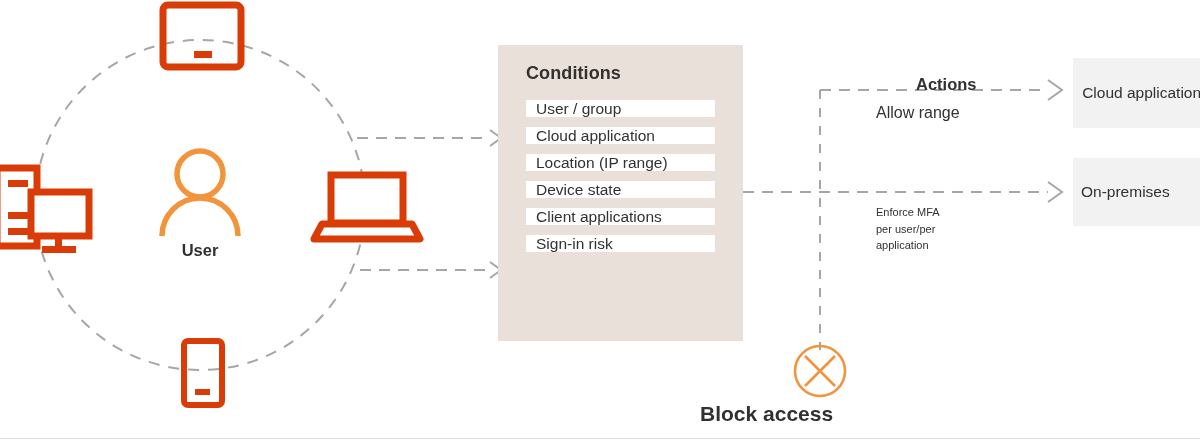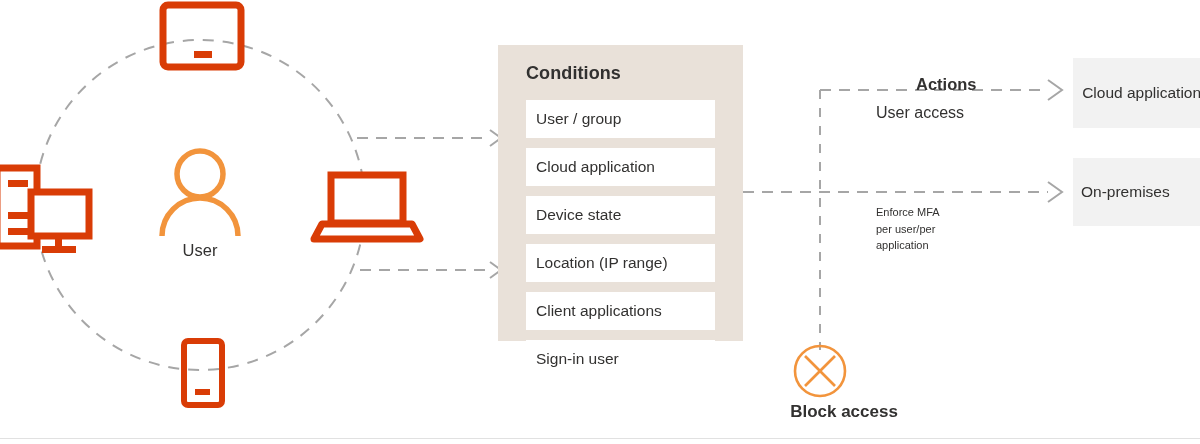--- a/index.html
+++ b/index.html
@@ -52,21 +52,21 @@
     color: #323130;
     letter-spacing: .1px;
   }
   .cond-list {
     position: absolute;
     left: 28px;
     top: 55px;
     width: 189px;
   }
   .cond-item {
-    height: 38px;
+    height: 17px;
     background: #ffffff;
     margin-bottom: 10px;
     display: flex;
     align-items: center;
     padding-left: 10px;
     box-sizing: border-box;
     font-size: 15.5px;
     color: #323130;
     white-space: nowrap;
   }
@@ -124,28 +124,27 @@
     top: 204px;
     font-size: 11px;
     line-height: 1.5;
   }
   #user-label {
     left: 0;
     top: 241px;
     width: 400px;
     text-align: center;
     font-size: 16.5px;
-    font-weight: normal;
+    font-weight: bold;
   }
   #block-label {
-    left: 724px;
+    left: 700px;
     top: 402px;
     width: 240px;
-    text-align: center;
-    font-size: 17px;
+    font-size: 21px;
     font-weight: bold;
   }
 </style>
 </head>
 <body>
 
 <div id="canvas">
 
   <svg class="layer" viewBox="0 0 1200 444" xmlns="http://www.w3.org/2000/svg">
 
@@ -208,32 +207,32 @@
       <circle cx="200" cy="174" r="23"></circle>
       <path d="M162 236 a38 38 0 0 1 76 0" stroke-linecap="butt"></path>
     </g>
   </svg>
 
   <div class="conditions-panel">
     <div class="conditions-title">Conditions</div>
     <div class="cond-list">
       <div class="cond-item">User / group</div>
       <div class="cond-item">Cloud application</div>
+      <div class="cond-item">Location (IP range)</div>
       <div class="cond-item">Device state</div>
-      <div class="cond-item">Location (IP range)</div>
       <div class="cond-item">Client applications</div>
-      <div class="cond-item">Sign-in user</div>
+      <div class="cond-item">Sign-in risk</div>
     </div>
   </div>
 
   <div class="lbl" id="user-label">User</div>
 
   <div class="lbl" id="actions-title">Actions</div>
 
-  <div class="lbl" id="allow-access">User access</div>
+  <div class="lbl" id="allow-access">Allow range</div>
 
   <div class="lbl" id="enforce-mfa">Enforce MFA
 per user/per
 application</div>
 
   <div class="lbl" id="block-label">Block access</div>
 
   <div class="target-box" id="target-cloud">Cloud
 applications</div>
   <div class="target-box" id="target-onprem">On-premises</div>

